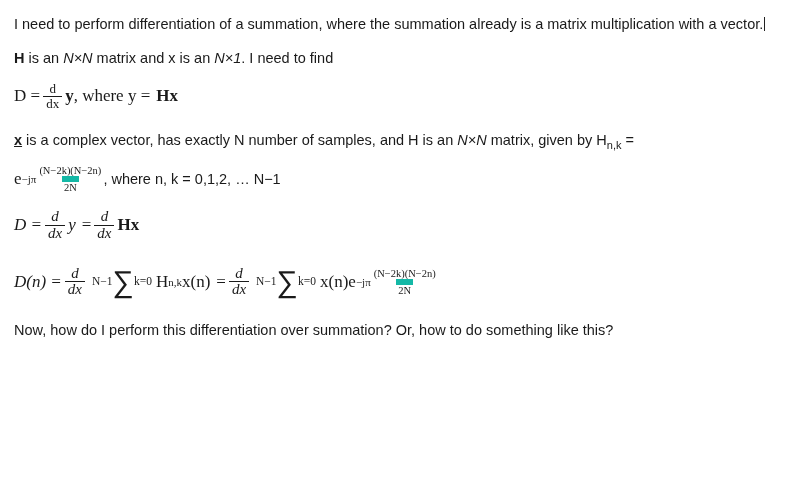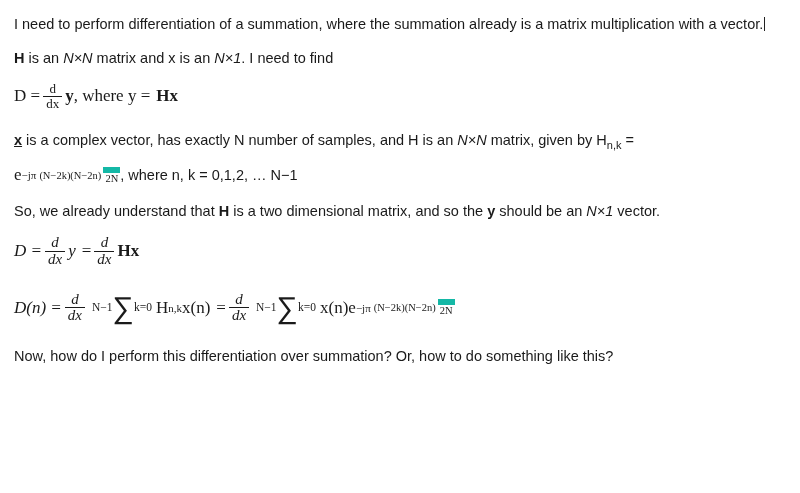--- a/index.html
+++ b/index.html
@@ -68,21 +68,21 @@
   .frac .den {
     padding: 0 3px;
     font-size: 13px;
     border-top: 1px solid #1a1a1a;
   }
   .frac.big .num, .frac.big .den { font-size: 15px; font-style: italic; }
 
   
   .expfrac {
     display: inline-flex;
-    flex-direction: row;
+    flex-direction: column;
     align-items: center;
     vertical-align: super;
     line-height: 1.05;
     margin-left: 1px;
   }
   .expfrac .num { font-size: 10.5px; padding: 0 2px; }
   .expfrac .den { font-size: 10.5px; padding: 0 2px; border-top: 6px solid #14b8a6; }
 
   .sup { font-size: 11px; vertical-align: super; }
   .sub { font-size: 11px; vertical-align: sub; }
@@ -145,23 +145,20 @@
   <div class="mathline row3">
     <span class="serif">e</span>
     <span class="sup serif">−jπ</span>
     <span class="expfrac">
       <span class="num">(N−2k)(N−2n)</span>
       <span class="den">2N</span>
     </span>
     <span class="serif" style="font-size:14.5px; font-family:'Liberation Sans', sans-serif;text-align:right;">, where n, k = 0,1,2, … N−1</span>
   </div>
 
-  <p class="para">
-    <span>So, we already understand that </span><span class="b">H</span><span> is a two dimensional matrix, and so the </span><span class="b">y</span><span> should be an </span><span class="i">N×1</span><span> vector.</span>
-  </p>
 
 
   <div class="mathline dline">
     <span class="serif i">D =</span>
     <span class="frac big">
       <span class="num">d</span>
       <span class="den">dx</span>
     </span>
     <span class="serif i">y</span>
     <span class="sp"></span>

